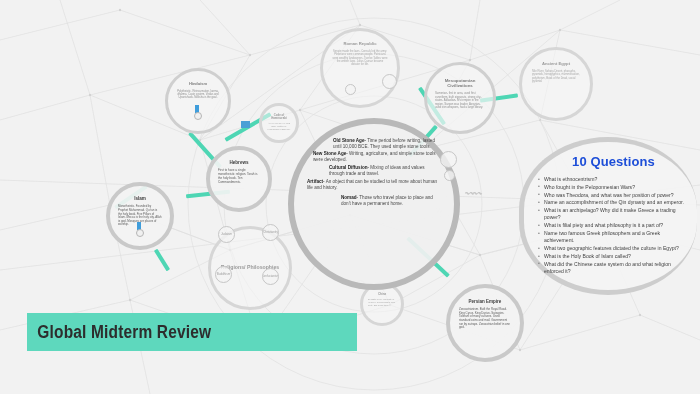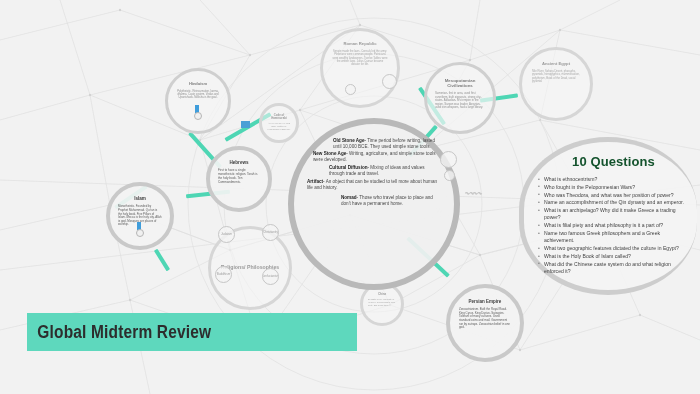--- a/index.html
+++ b/index.html
@@ -49,21 +49,21 @@
   #center-node .i5{padding-left:34px;}
 
   
   #questions{
     position:absolute;left:519px;top:137px;width:178px;height:158px;
     border-radius:50%/46%;
     border:5px solid #cdcdcd;border-right:none;
     background:rgba(244,244,244,.9);
     box-sizing:border-box;padding:12px 8px 0 14px;
   }
-  #questions h2{margin:0 0 7px 0;font-size:13px;color:#14532d;
+  #questions h2{margin:0 0 7px 0;font-size:13px;color:#1d4ed8;
     font-weight:bold;letter-spacing:.1px;text-align:center;}
   #questions ul{margin:0;padding:0;list-style:none;}
   #questions li{font-size:5.1px;line-height:1.42;color:#3f3f3f;
     padding-left:6px;position:relative;margin-bottom:.6px;}
   #questions li:before{content:"\2022";position:absolute;left:0;top:-.4px;color:#7d7d7d;}
 
   
   #title-banner{
     position:absolute;left:27px;top:313px;width:330px;height:38px;
     background:#5ed8bd;display:flex;align-items:center;

